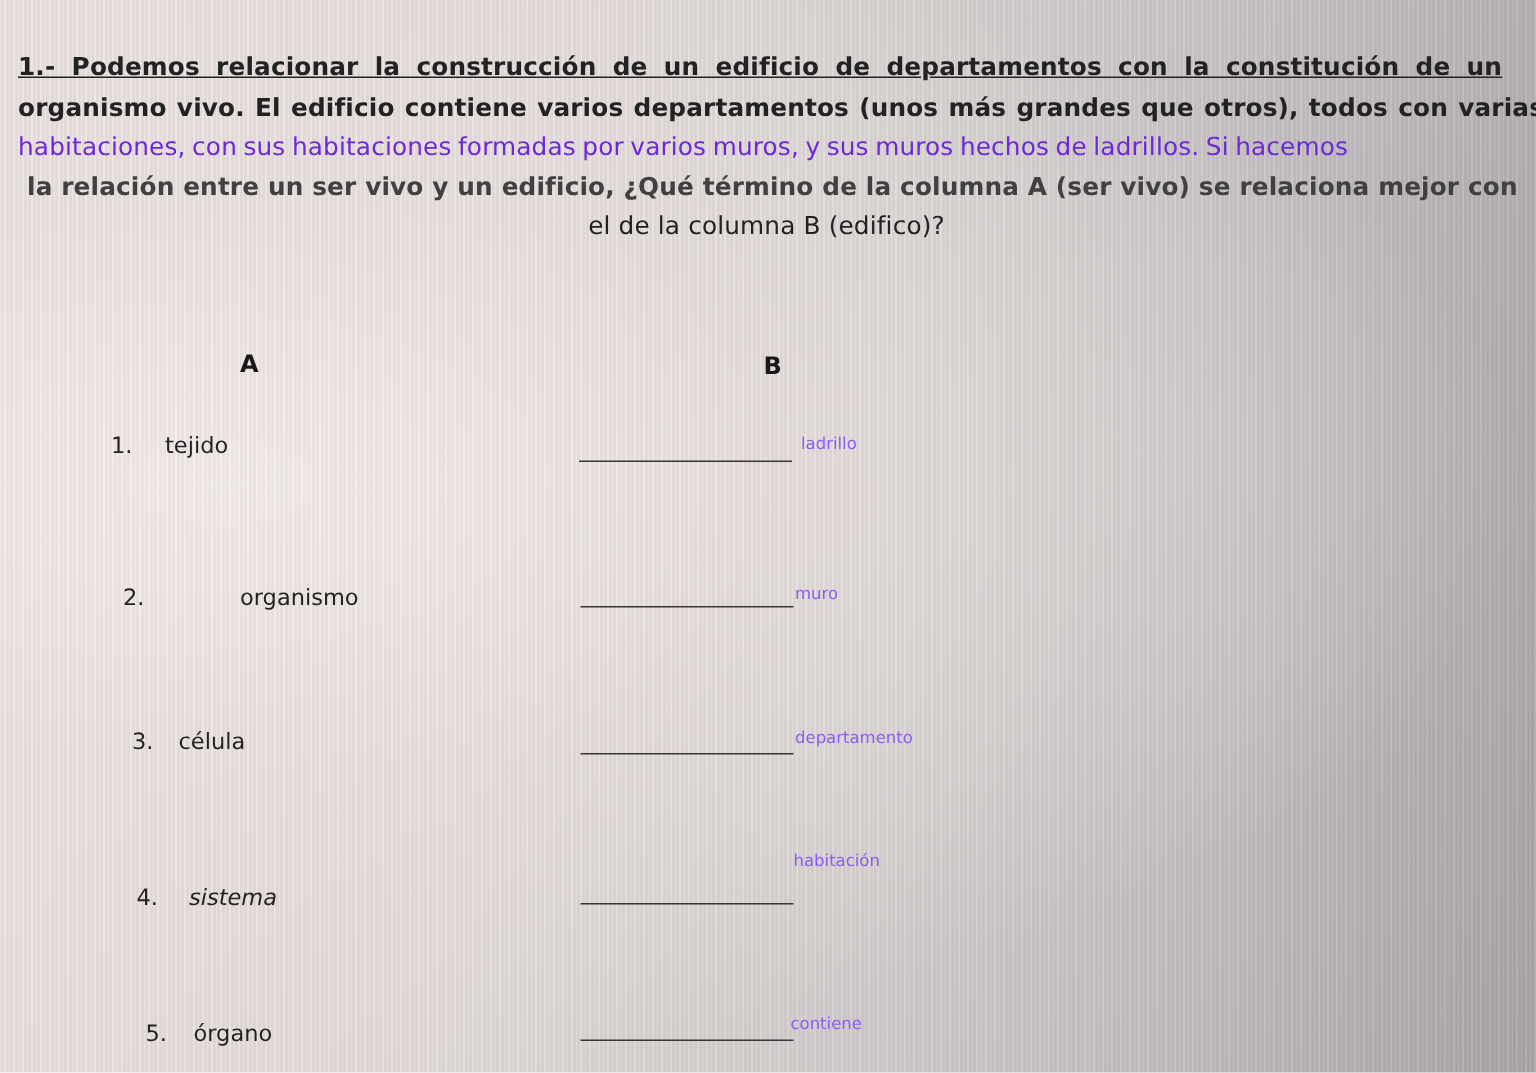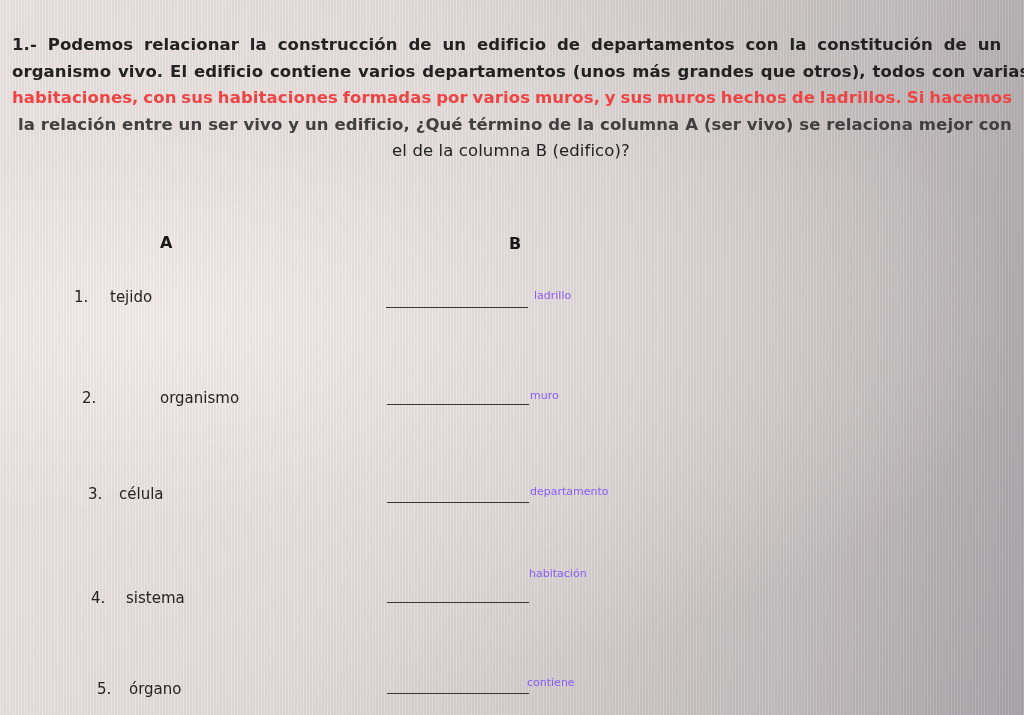--- a/index.html
+++ b/index.html
@@ -29,23 +29,23 @@
       top: 32px;
       width: 990px;
       font-size: 16.5px;
       line-height: 26.5px;
       letter-spacing: 0.1px;
     }
     .question .line {
       display: block;
       white-space: nowrap;
     }
-    .q-l1 { padding-left: 0; font-weight: bold; color:#222; word-spacing: 5px; }
+    .q-l1 { padding-left: 0; font-weight: bold; color:#222; word-spacing: 5px; text-decoration: underline; }
     .q-l2 { padding-left: 0; font-weight: bold; color:#222; word-spacing: 1px; }
-    .q-l3 { padding-left: 0; font-weight: bold; color:#ef4444; word-spacing: -1px; }
+    .q-l3 { padding-left: 0; font-weight: normal; color:#6d28d9; word-spacing: -1px; }
     .q-l4 { padding-left: 6px; font-weight: bold; color:#404040; }
     .q-l5 { padding-left: 8px; font-weight: normal; color:#222;text-align:center; }
 
     .col-header {
       position: absolute;
       font-weight: bold;
       font-size: 16px;
     }
     .col-a { left: 160px; top: 233px; }
     .col-b { left: 509px; top: 234px; }
@@ -102,21 +102,21 @@
 <div class="row" style="left:82px; top:389px;">
   <span class="num">2.</span>
   <span class="term" style="left:34px;margin-left:44px;">organismo</span>
 </div>
 <div class="row" style="left:88px; top:485px;">
   <span class="num">3.</span>
   <span class="term" style="left:31px;">célula</span>
 </div>
 <div class="row" style="left:91px; top:589px;">
   <span class="num">4.</span>
-  <span class="term" style="left:35px;">sistema</span>
+  <span class="term" style="left:35px;font-style:italic;">sistema</span>
 </div>
 <div class="row" style="left:97px; top:680px;">
   <span class="num">5.</span>
   <span class="term" style="left:32px;">órgano</span>
 </div>
 
 <div class="blank" style="left:386px; top:307px;"></div>
 <div class="b-word" style="left:534px; top:289px;">ladrillo</div>
 
 <div class="blank" style="left:387px; top:404px;"></div>

